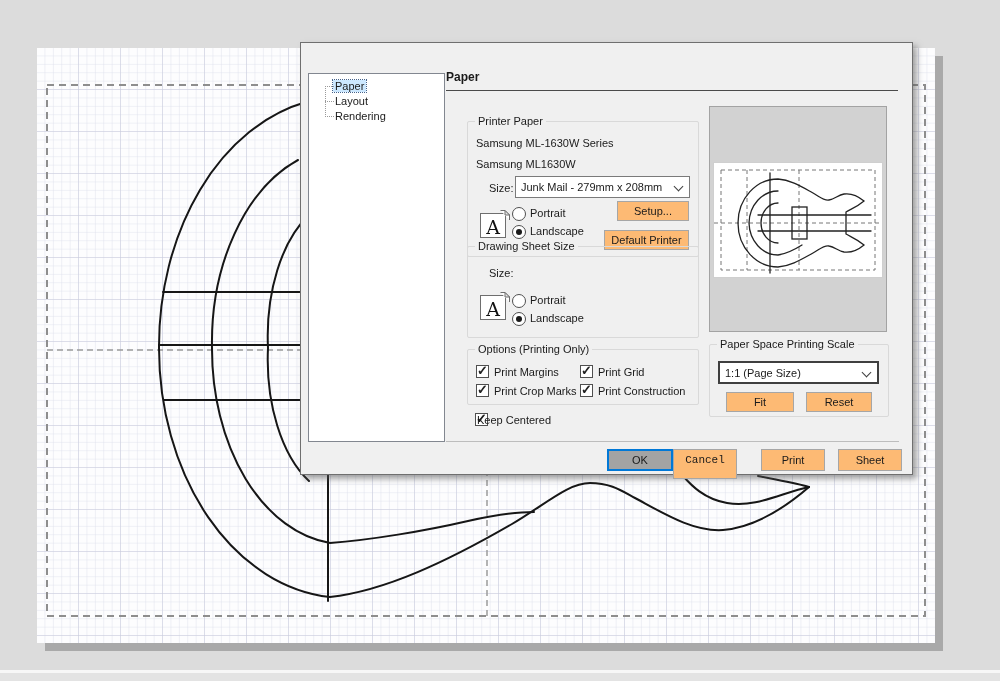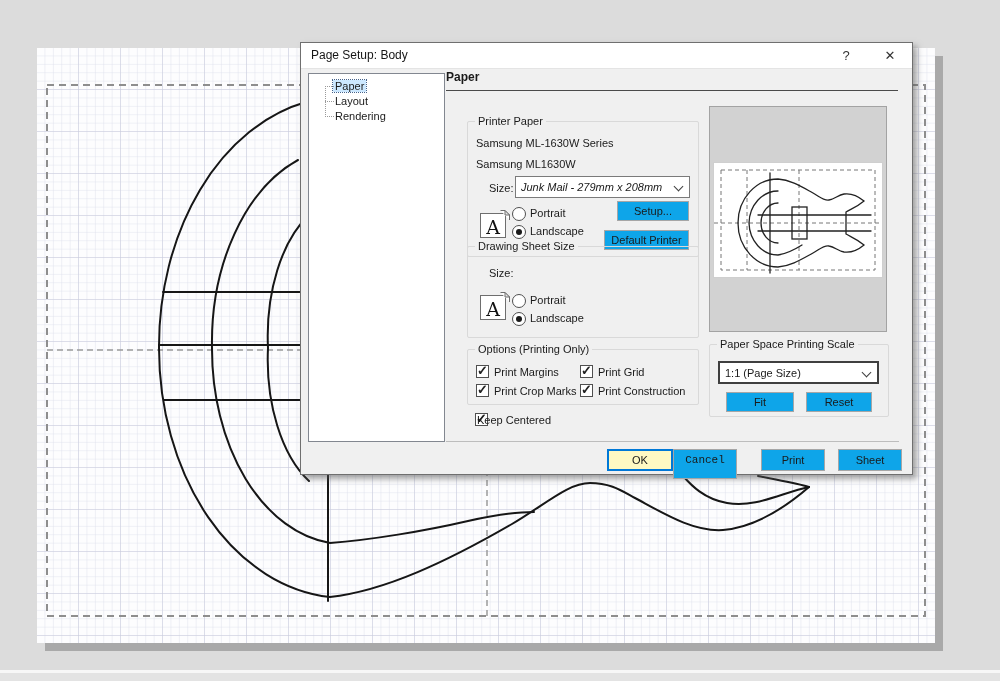--- a/index.html
+++ b/index.html
@@ -23,23 +23,23 @@
   .tree-sel{background:#cce8ff;outline:1px dotted #46648c;padding:0 2px;margin-left:-2px;}
   
   #pane-header{position:absolute;left:145px;top:27px;font-weight:bold;font-size:12px;}
   #pane-rule{position:absolute;left:145px;top:47px;width:452px;border-top:1px solid #4a4a4a;}
   .group{position:absolute;border:1px solid #d9d9d9;border-radius:2px;}
   .group-label{position:absolute;top:-7px;left:7px;background:#f0f0f0;padding:0 3px;white-space:nowrap;}
   .txt{position:absolute;white-space:nowrap;}
   .combo{position:absolute;background:#fff;border:1px solid #7a7a7a;height:22px;box-sizing:border-box;cursor:default;}
   .combo .val{position:absolute;left:5px;top:0;line-height:20px;white-space:nowrap;}
   .combo .chev{position:absolute;right:7px;top:6px;width:6px;height:6px;border-right:1.4px solid #3f3f3f;border-bottom:1.4px solid #3f3f3f;transform:rotate(45deg);}
-  .btn{position:absolute;background:#0ea5e9;border:1px solid #a6a6a6;box-sizing:border-box;text-align:center;cursor:default;}
+  .btn{position:absolute;background:#fdba74;border:1px solid #a6a6a6;box-sizing:border-box;text-align:center;cursor:default;}
   .btn span{display:inline-block;line-height:normal;}
-  .btn-default{border:2px solid #0078d7;background:#fef9c3;}
+  .btn-default{border:2px solid #0078d7;background:#a3a3a3;}
   .radio{position:absolute;width:12px;height:12px;border:1px solid #4f4f4f;border-radius:50%;background:#fff;box-sizing:content-box;}
   .radio .dot{position:absolute;left:3px;top:3px;width:6px;height:6px;border-radius:50%;background:#1a1a1a;display:none;}
   .radio.on .dot{display:block;}
   .cbox{position:absolute;width:13px;height:13px;border:1px solid #4f4f4f;background:#fff;box-sizing:border-box;text-align:center;}
   .cbox .ck{position:absolute;left:0px;top:-3px;font-size:13px;font-weight:bold;color:#222;}
   .lbl{position:absolute;white-space:nowrap;line-height:14px;}
   #preview-panel{position:absolute;left:408px;top:63px;width:178px;height:226px;background:#d2d2d2;border:1px solid #a3a3a3;box-sizing:border-box;}
   #preview-paper{position:absolute;left:4px;top:56px;width:168px;height:114px;background:#fff;box-shadow:0 0 0 1px #cfcfcf;}
   #divider{position:absolute;left:145px;top:398px;width:453px;border-top:1px solid #bdbdbd;}
   .aicon{position:absolute;width:30px;height:28px;}
@@ -83,25 +83,20 @@
     <path d="M 163 292 H 303"></path>
     <path d="M 159 345 H 303"></path>
     <path d="M 164 400 H 303"></path>
     <path d="M 328 260 V 601"></path>
   </g>
 </svg>
 <div id="bottom-strip"></div>
 <div id="bottom-strip2"></div>
 
 <div id="dialog">
-  <div id="titlebar">
-    <span id="title-text">Page Setup: Body</span>
-    <span class="titlebtn" style="left:532px;">?</span>
-    <span class="titlebtn" style="left:576px;">✕</span>
-  </div>
 
   <div id="tree">
     <div class="tree-v"></div>
     <div class="tree-item" style="top:5px;">
       <span class="tree-sel">Paper</span>
     </div>
     <div class="tree-item" style="top:20px;">
       <span>Layout</span>
     </div>
     <div class="tree-item" style="top:35px;">
@@ -110,21 +105,21 @@
   </div>
 
   <div id="pane-header">Paper</div>
   <div id="pane-rule"></div>
 
   <div class="group" style="left:166px;top:65px;width:230px;height:134px;margin-top:13px;">
     <span class="group-label">Printer Paper</span>
     <span class="txt" style="left:8px;top:15px;">Samsung ML-1630W Series</span>
     <span class="txt" style="left:8px;top:36px;">Samsung ML1630W</span>
     <span class="txt" style="left:21px;top:60px;">Size:</span>
-    <div class="combo" style="left:47px;top:54px;width:175px;font-style:italic;">
+    <div class="combo" style="left:47px;top:54px;width:175px;">
       <span class="val">Junk Mail - 279mm x 208mm</span>
       <span class="chev"></span>
     </div>
     <svg class="aicon" style="left:12px;top:88px;" viewBox="0 0 30 28">
       <rect x="0.5" y="3.5" width="25" height="24" fill="#ffffff" stroke="#6e6e6e"></rect>
       <path d="M20.5 0.5 H25 L29.5 5 V10" fill="#ffffff" stroke="#6e6e6e"></path>
       <path d="M25 0.5 V5 H29.5 Z" fill="#e6e6e6" stroke="#6e6e6e"></path>
       <text x="13" y="24" font-family="DejaVu Serif, serif" font-size="19" text-anchor="middle" fill="#101010">A</text>
     </svg>
     <div class="radio" style="left:44px;top:85px;"></div>

